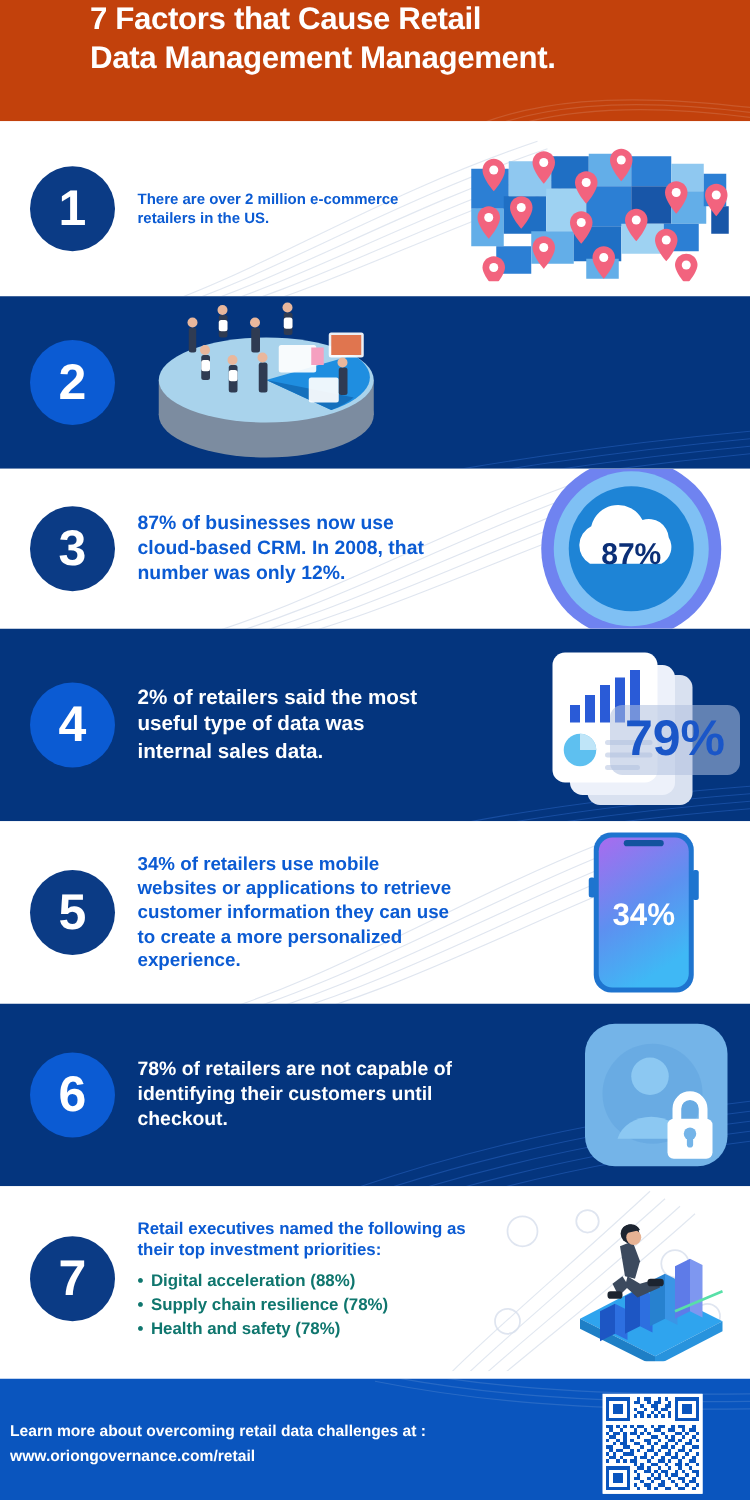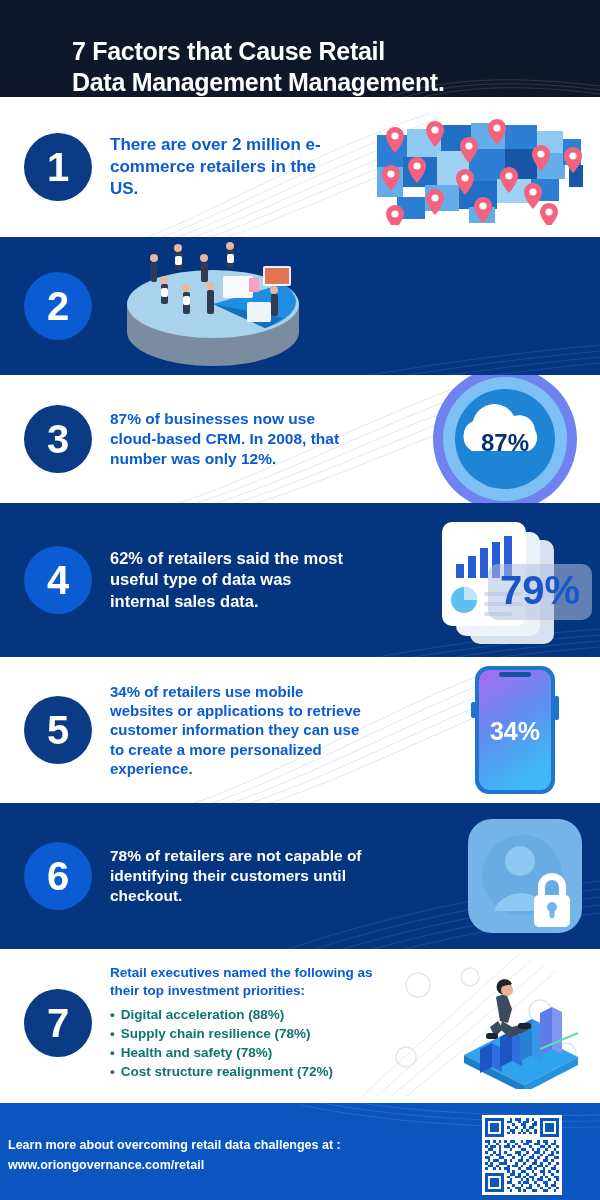--- a/index.html
+++ b/index.html
@@ -12,22 +12,22 @@
   .page{position:relative;width:600px;height:1200px;overflow:hidden;}
 
   
   .section{position:relative;width:600px;overflow:hidden;display:flex;align-items:center;}
   .sec-light{background:#ffffff;}
   .sec-dark{background:#04357E;}
   .swirl{position:absolute;inset:0;pointer-events:none;}
 
   
   .header{
-    position:relative;width:600px;height:97px;background:#0f172a;
-    display:flex;flex-direction:column;justify-content:flex-end;
+    position:relative;width:600px;height:97px;background:#c2410c;
+    display:flex;flex-direction:column;justify-content:flex-start;
     padding-left:72px;box-sizing:border-box;overflow:hidden;
   }
   .header h1{
     margin:0;color:#ffffff;font-size:25px;line-height:1.22;
     font-weight:bold;letter-spacing:-0.3px;
   }
   .header .line2{display:block;}
 
   
   .badge{
@@ -95,21 +95,21 @@
         <path d="M152 158 C242 136 332 84 462 40"></path>
         <path d="M160 160 C250 140 340 90 470 46"></path>
       </g>
     </svg>
 
     <div class="badge badge-navy">
       <span>1</span>
     </div>
 
     <div class="txt">
-      <p class="lede lede-blue" style="font-size:17px;max-width:232px;">There are over 2 million e-commerce retailers in the US.</p>
+      <p class="lede lede-blue" style="font-size:12px;max-width:232px;">There are over 2 million e-commerce retailers in the US.</p>
     </div>
 
     <div class="art" style="width:232px;height:118px;">
       <svg width="222" height="116" viewBox="0 0 222 116">
         <g>
           <rect x="4" y="26" width="30" height="32" fill="#2C7FD4"></rect>
           <rect x="34" y="20" width="34" height="28" fill="#8FC8F0"></rect>
           <rect x="68" y="16" width="30" height="26" fill="#1F6FC4"></rect>
           <rect x="98" y="14" width="34" height="26" fill="#63AEE8"></rect>
           <rect x="132" y="16" width="32" height="24" fill="#2C7FD4"></rect>
@@ -268,21 +268,21 @@
         <path d="M304 182 C384 164 474 148 600 138"></path>
         <path d="M306 188 C386 170 476 154 600 144"></path>
       </g>
     </svg>
 
     <div class="badge badge-blue">
       <span>4</span>
     </div>
 
     <div class="txt">
-      <p class="lede lede-white" style="font-size:16.5px;max-width:238px;">62% of retailers said the most useful type of data was internal sales data.</p>
+      <p class="lede lede-white" style="font-size:16.5px;max-width:238px;">2% of retailers said the most useful type of data was internal sales data.</p>
     </div>
 
     <div class="art" style="width:180px;height:140px;">
       <svg width="168" height="136" viewBox="0 0 168 136">
         <rect x="44" y="28" width="84" height="104" rx="10" fill="#D9E1F0"></rect>
         <rect x="30" y="20" width="84" height="104" rx="10" fill="#EDF1FA"></rect>
         <rect x="16" y="10" width="84" height="104" rx="10" fill="#FFFFFF"></rect>
         <g fill="#2A5BD7">
           <rect x="30" y="52" width="8" height="14"></rect>
           <rect x="42" y="44" width="8" height="22"></rect>
@@ -397,21 +397,20 @@
     <div class="badge badge-navy">
       <span>7</span>
     </div>
 
     <div class="txt">
       <p class="lede lede-blue" style="font-size:13.5px;max-width:280px;">Retail executives named the following as their top investment priorities:</p>
       <ul class="bullets">
         <li>Digital acceleration (88%)</li>
         <li>Supply chain resilience (78%)</li>
         <li>Health and safety (78%)</li>
-        <li>Cost structure realignment (72%)</li>
       </ul>
     </div>
 
     <div class="art" style="width:160px;height:142px;">
       <svg width="152" height="132" viewBox="0 0 152 132">
         <path d="M20 98 L74 70 L134 100 L80 128 Z" fill="#2FA4EE"></path>
         <path d="M20 98 L20 106 L80 136 L80 128 Z" fill="#1E7FC6"></path>
         <path d="M134 100 L134 108 L80 136 L80 128 Z" fill="#2893DD"></path>
         <g>
           <path d="M36 92 L48 86 L48 110 L36 116 Z" fill="#1D56C4"></path>

